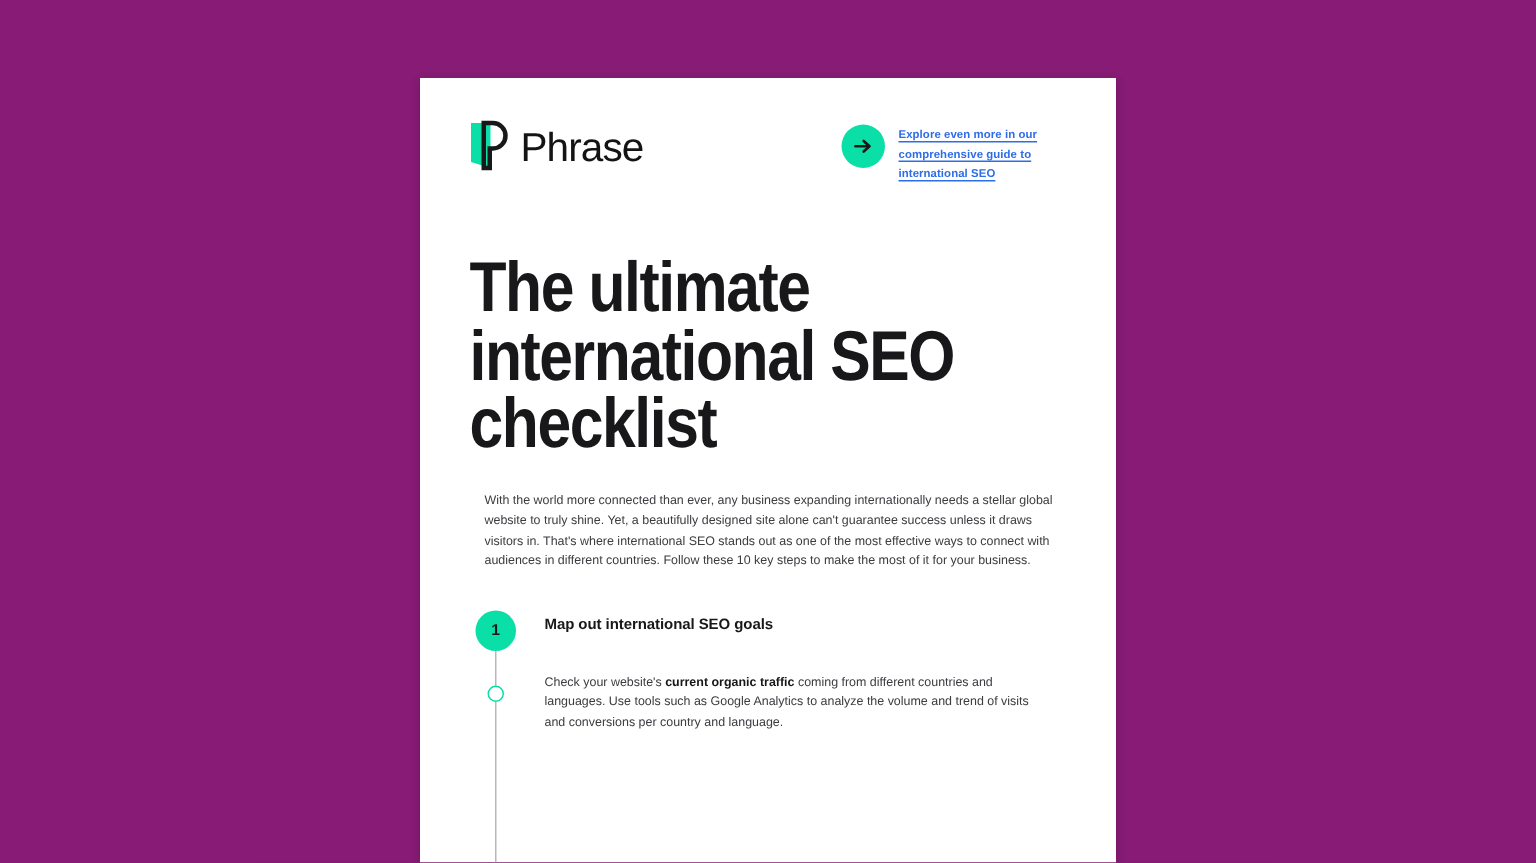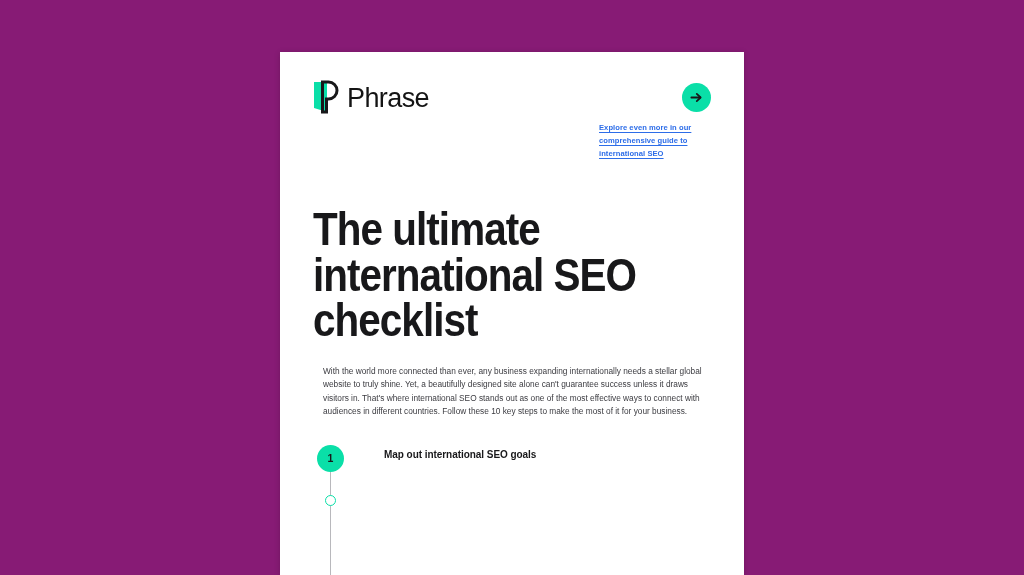--- a/index.html
+++ b/index.html
@@ -66,26 +66,25 @@
     font-size: 27px;
     font-weight: 400;
     letter-spacing: -0.6px;
     color: #141414;
     line-height: 1;
     margin-top: 2px;
   }
 
   .cta {
     display: flex;
-    align-items: flex-end;
+    align-items: flex-start;
     gap: 9px;
     padding-top: 3px;
     text-decoration: none;
     cursor: pointer;
-    flex-direction: column;
   }
   .cta-circle {
     width: 29px;
     height: 29px;
     border-radius: 50%;
     background: #0ADFA8;
     display: flex;
     align-items: center;
     justify-content: center;
     flex: 0 0 auto;
@@ -183,21 +182,20 @@
     border-radius: 50%;
     background: #ffffff;
     border: 1.6px solid #0ADFA8;
     box-sizing: border-box;
     z-index: 1;
   }
 
   .step-body {
     flex: 1 1 auto;
     padding-top: 4px;
-    margin-left: 21px;
   }
   .step-heading {
     font-size: 10px;
     font-weight: 700;
     letter-spacing: -0.05px;
     color: #18181A;
     margin: 0;
   }
   .step-text {
     margin: 26px 0 0 0;
@@ -250,20 +248,21 @@
       <div class="steps">
 
         <div class="step">
           <div class="step-rail">
             <div class="step-badge">1</div>
             <div class="step-line"></div>
             <div class="step-dot"></div>
           </div>
           <div class="step-body">
             <p class="step-heading">Map out international SEO goals</p>
+            <p class="step-text"><span>Check your website's </span><b>current organic traffic</b><span> coming from different countries and languages. Use tools such as Google Analytics to analyze the volume and trend of visits and conversions per country and language.</span></p>
           </div>
         </div>
 
       </div>
 
     </div>
   </div>
 
 </div>
 

